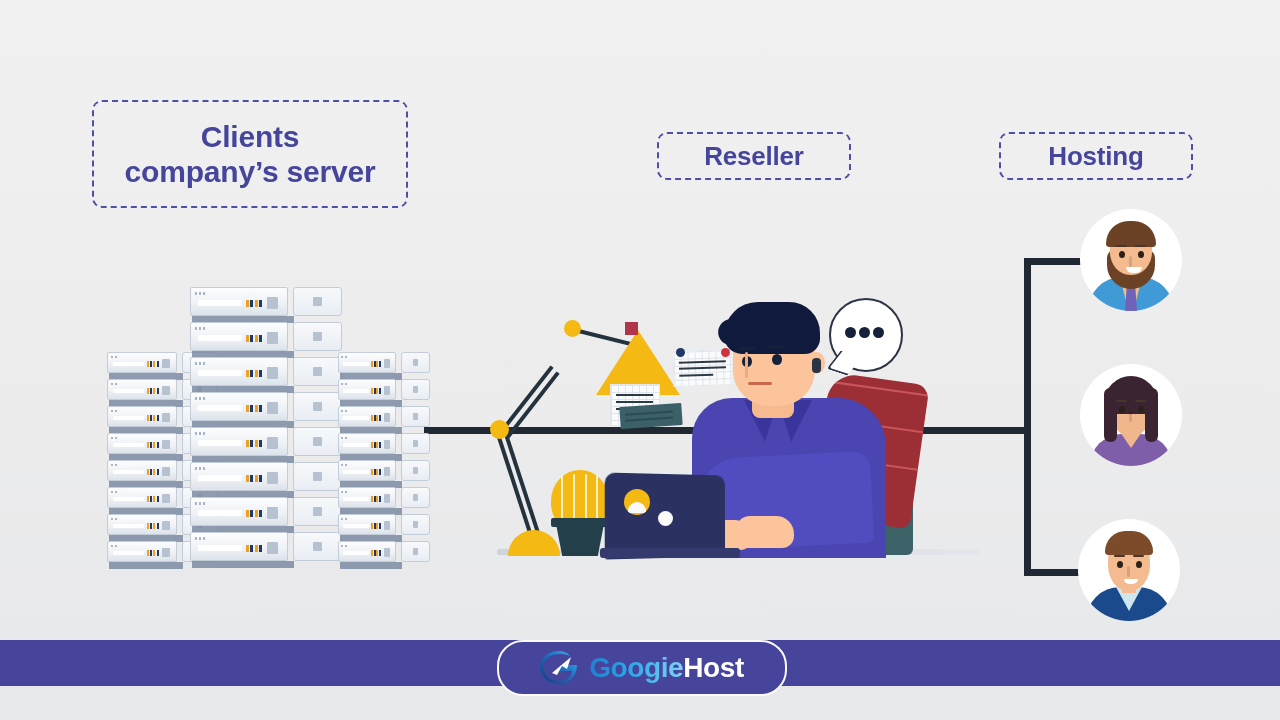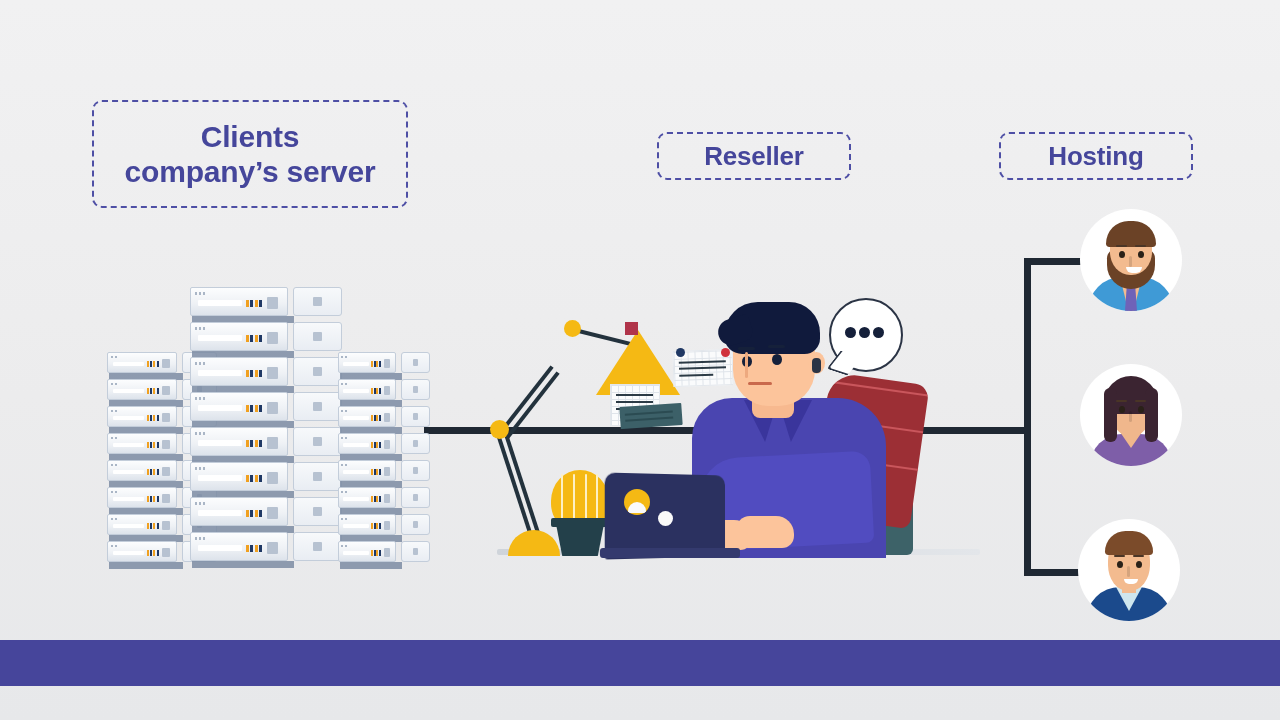--- a/index.html
+++ b/index.html
@@ -581,14 +581,30 @@
     </span>
   </div>
   <div class="label-box" id="lbl-reseller">
     <span>Reseller</span>
   </div>
   <div class="label-box" id="lbl-clients">
     <span>Hosting</span>
   </div>
 
   <div id="footer"></div>
+  <div id="logo-pill">
+    <svg width="40" height="34" viewBox="0 0 40 34">
+      <defs>
+        <linearGradient id="gsw" x1="0" y1="1" x2="1" y2="0">
+          <stop offset="0" stop-color="#123a7a"></stop>
+          <stop offset="55%" stop-color="#1f6fc0"></stop>
+          <stop offset="100%" stop-color="#3fb8ef"></stop>
+        </linearGradient>
+      </defs>
+      <path d="M30 5 C20 1 7 3 4 12 C1 21 9 30 19 30 C26 30 31 26 32 20 L20 20 L20 14 L37 14 C37 24 30 33 19 33 C8 33 0 25 0 16 C0 6 9 0 19 0 C24 0 28 2 30 5 Z" fill="url(#gsw)"></path>
+      <path d="M12 22 L31 6 L27 18 L22 15 L17 24 Z" fill="#ffffff"></path>
+    </svg>
+    <div id="logo-text">
+      <span class="g-part">Googie</span><span class="h-part">Host</span>
+    </div>
+  </div>
 
 </div>
 
 </body></html>

